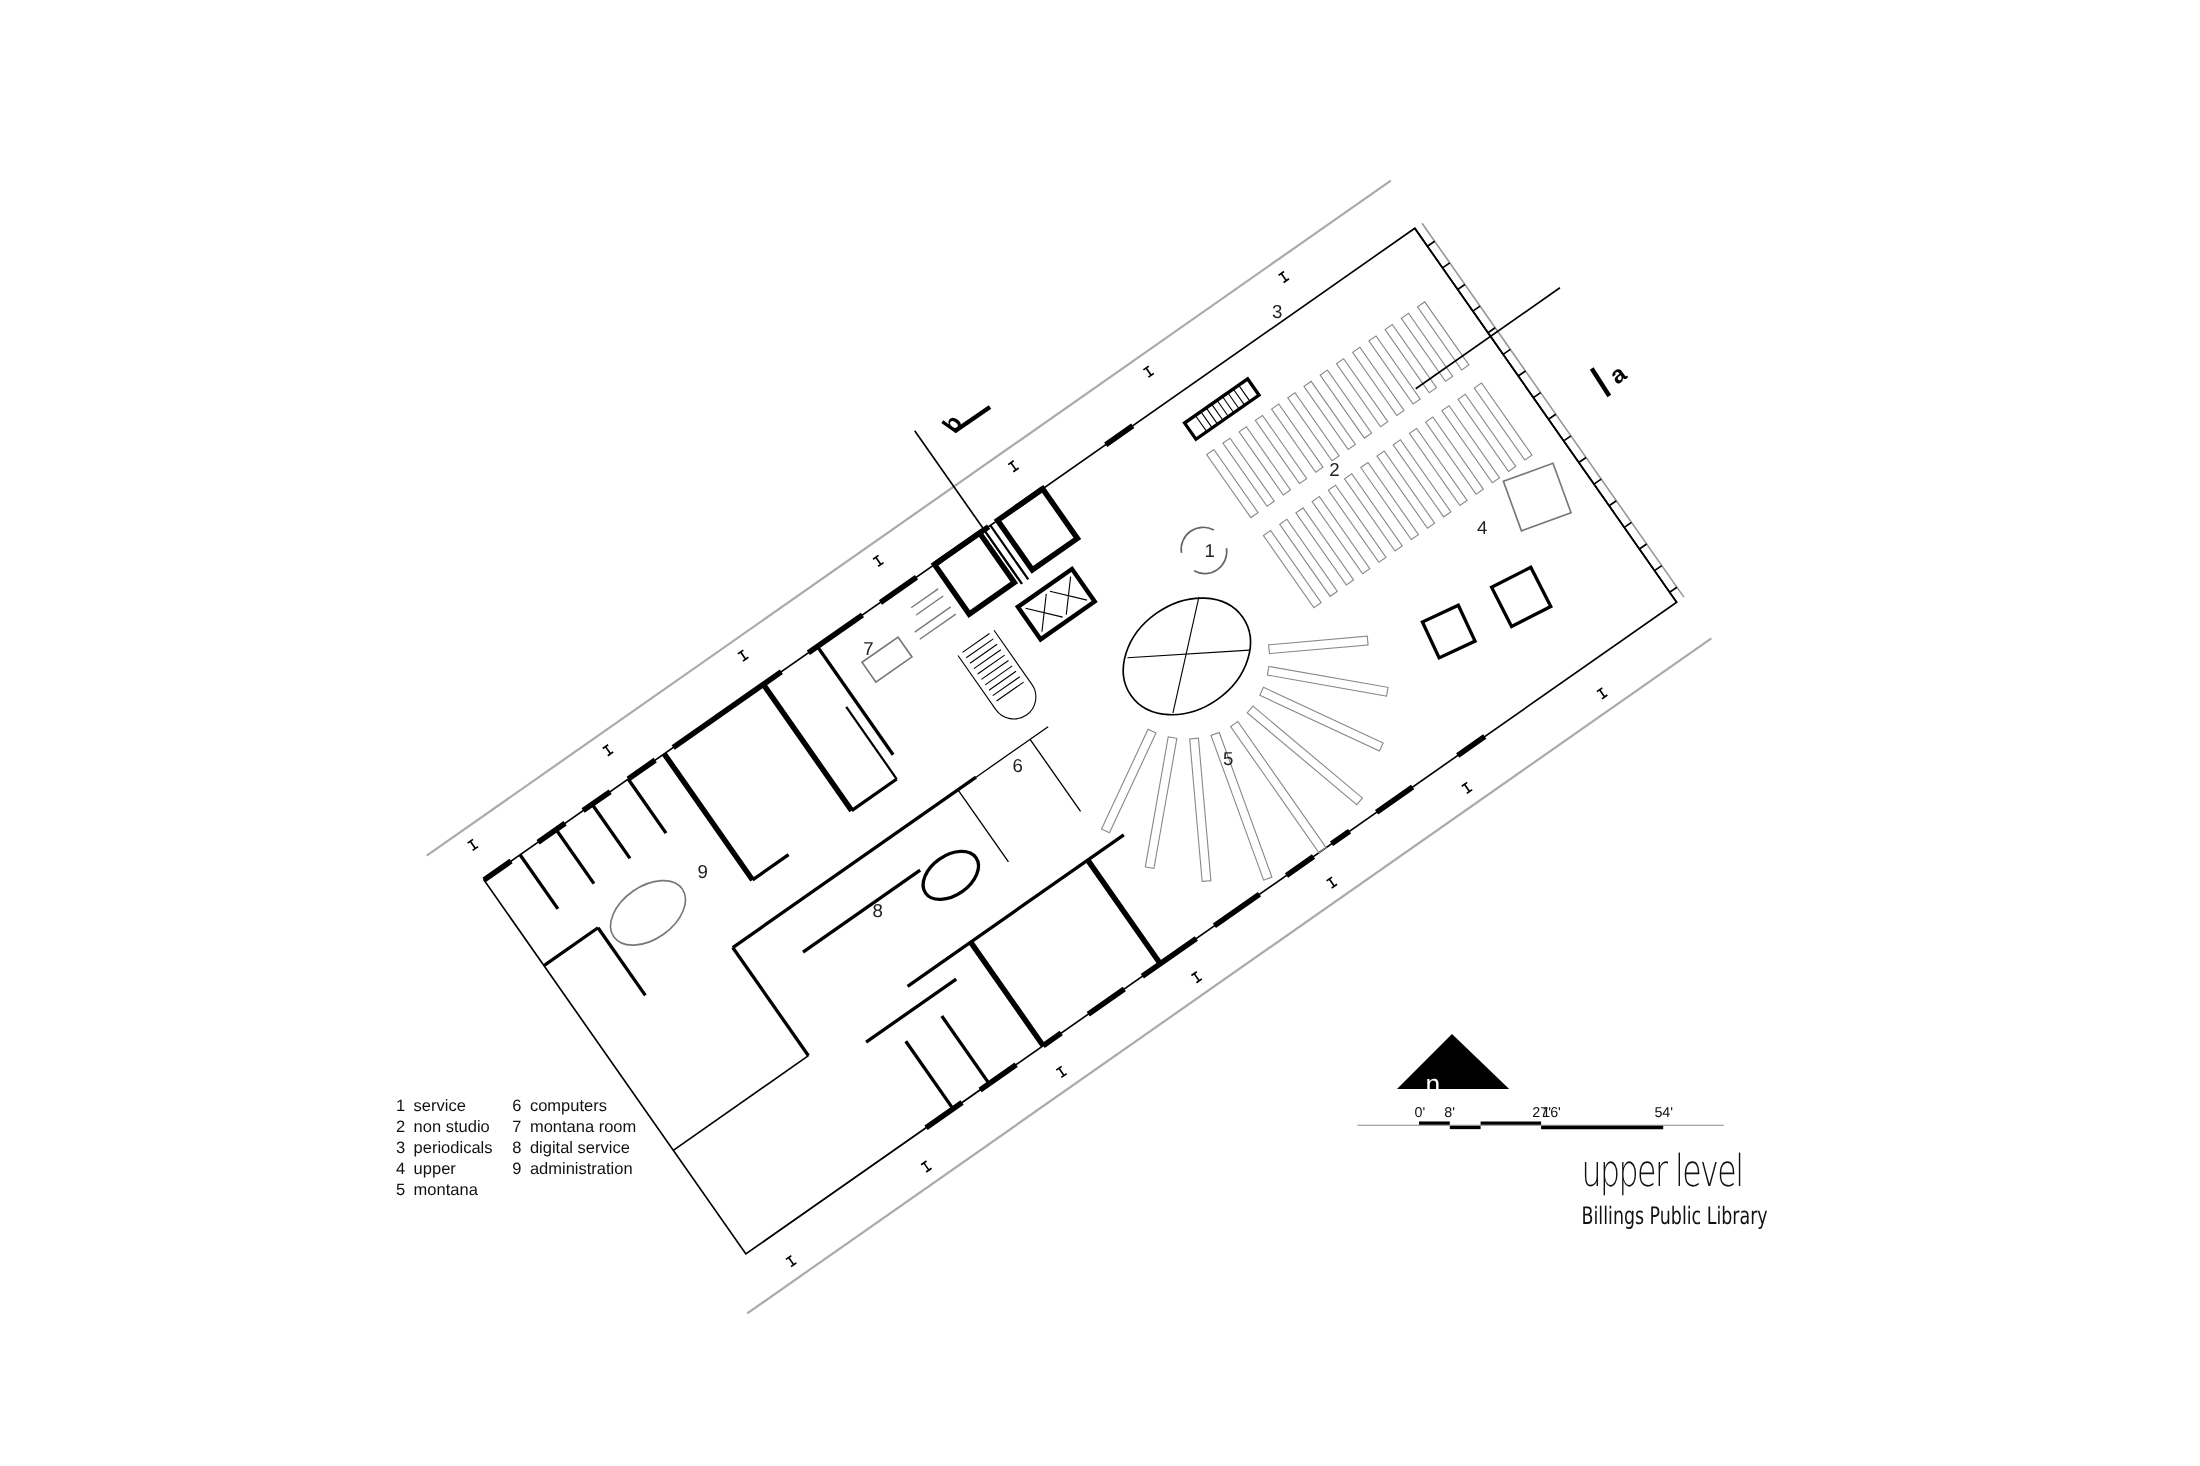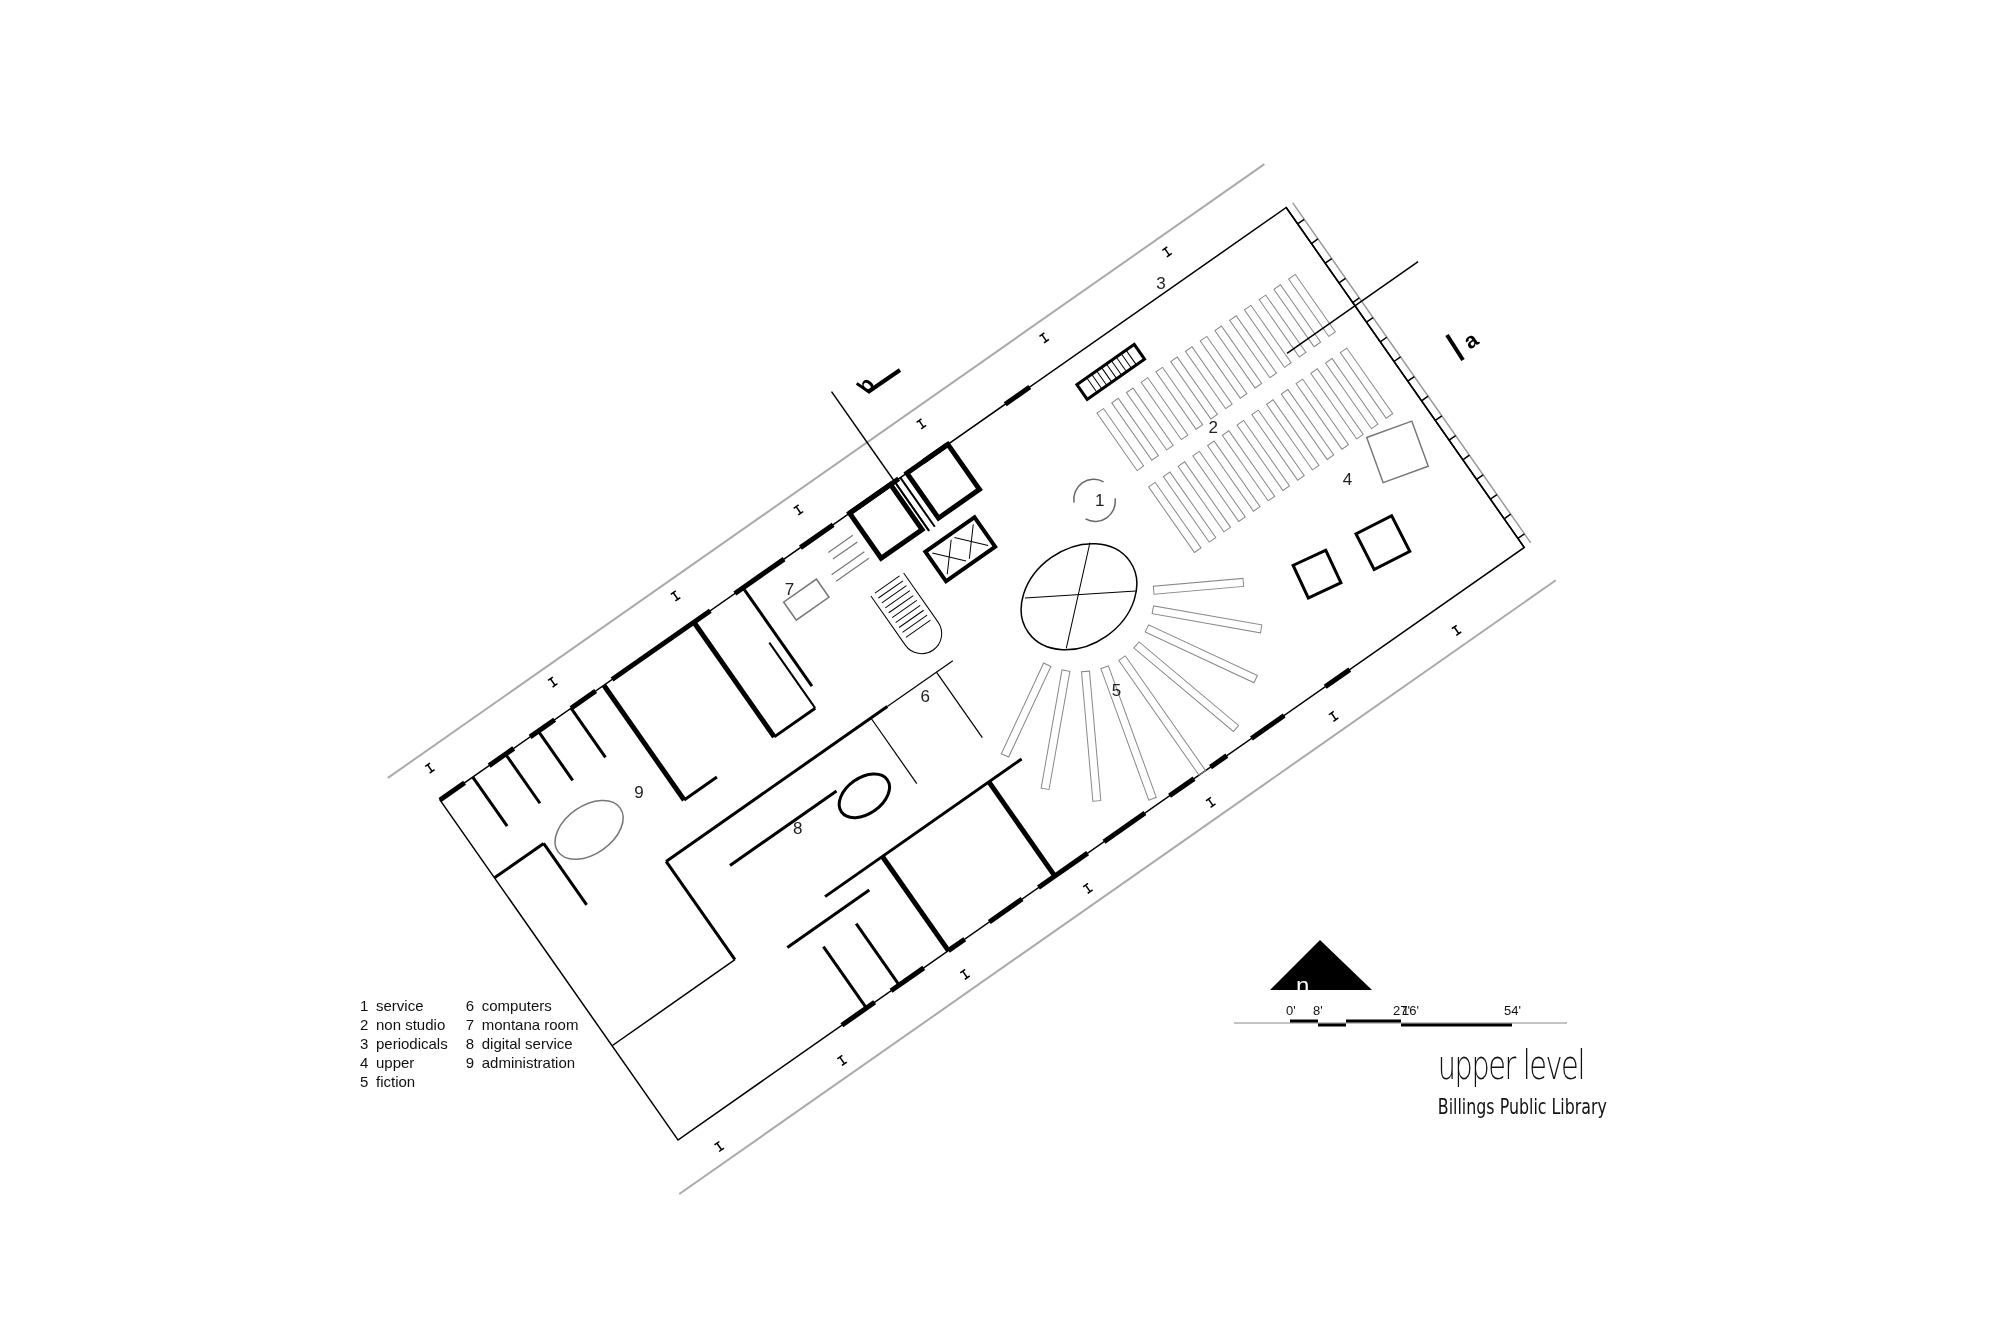--- a/index.html
+++ b/index.html
@@ -273,21 +273,21 @@
     <div class="row">
         <span class="num">3</span>
         <span>periodicals</span>
       </div>
     <div class="row">
         <span class="num">4</span>
         <span>upper</span>
       </div>
     <div class="row">
         <span class="num">5</span>
-        <span>fiction</span>
+        <span>montana</span>
       </div>
   </div>
   <div class="col">
     <div class="row">
         <span class="num">6</span>
         <span>computers</span>
       </div>
     <div class="row">
         <span class="num">7</span>
         <span>montana room</span>

